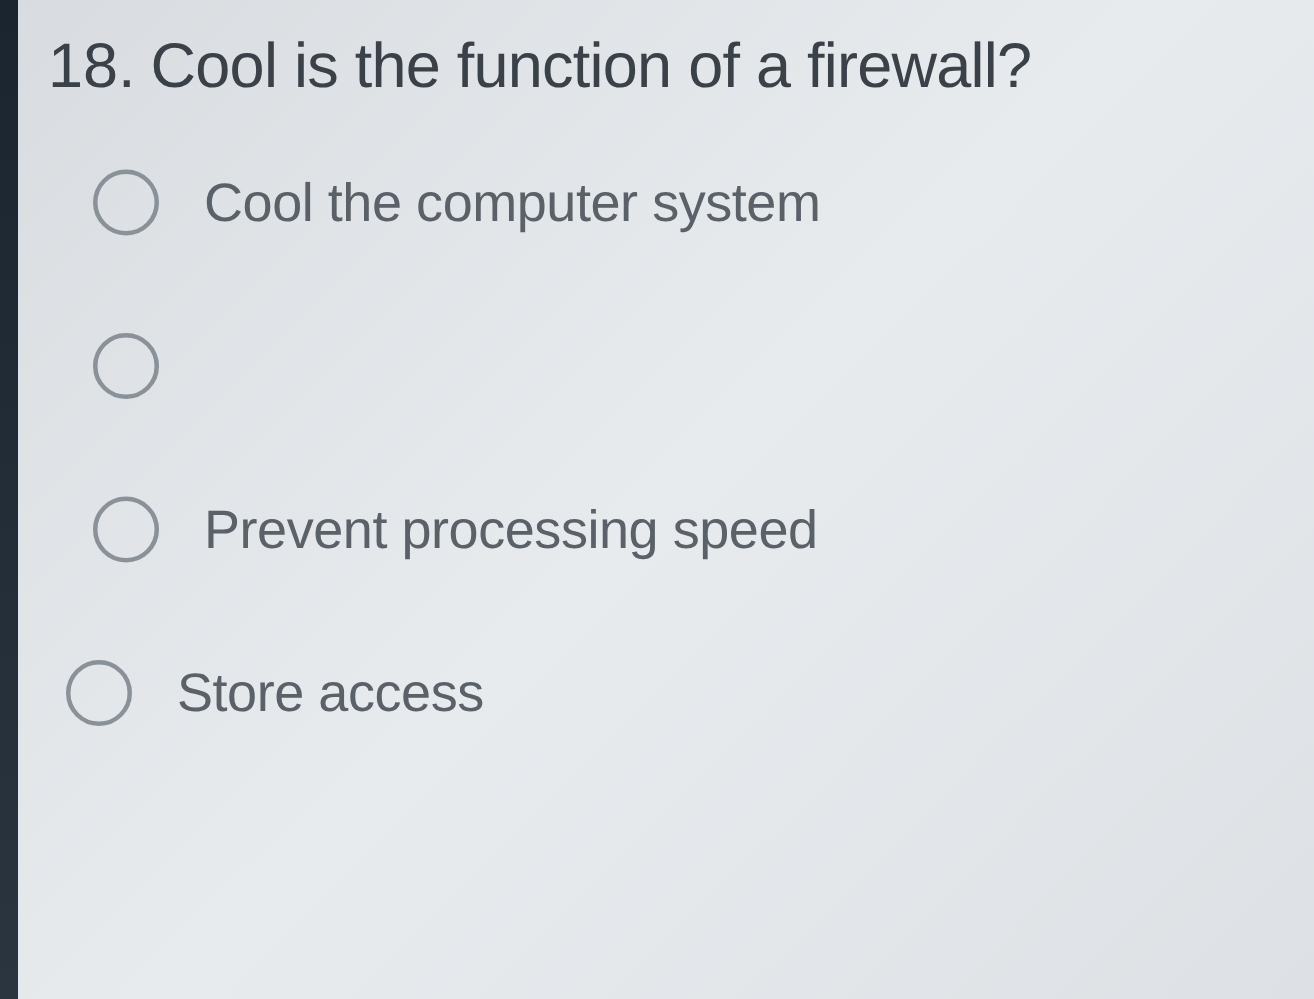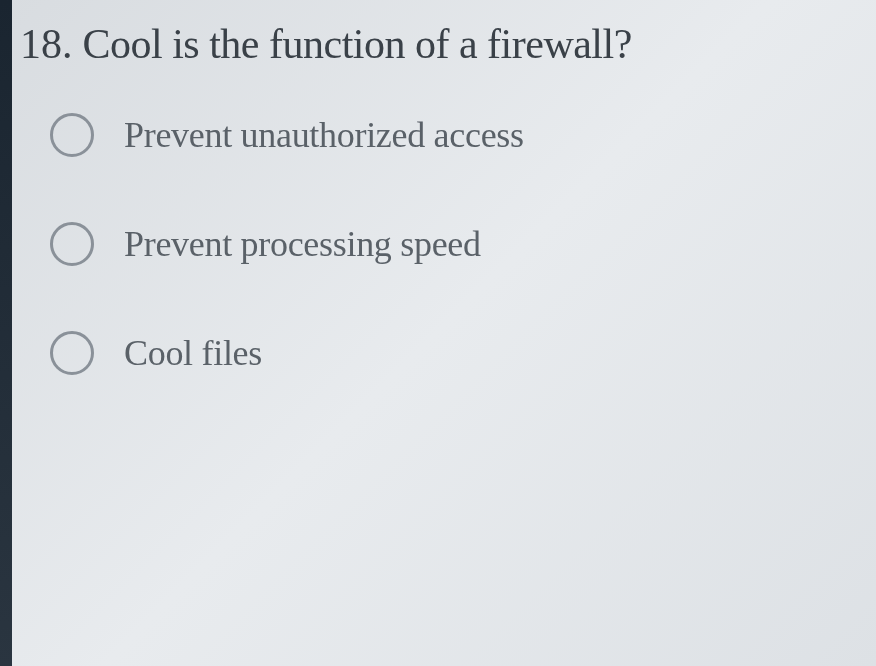--- a/index.html
+++ b/index.html
@@ -19,22 +19,21 @@
     body::before {
       content: '';
       position: absolute;
       left: 0;
       top: 0;
       width: 12px;
       height: 100%;
       background: linear-gradient(to bottom, #1a2530, #2a3540);
     }
     .question-container {
-      margin-left: 0;
-      font-family: Liberation Serif, serif;
+      margin-left: 12px;
     }
     .question-header {
       display: flex;
       align-items: baseline;
       margin-bottom: 45px;
       color: #3a4148;
     }
     .question-number {
       font-size: 42px;
       font-weight: 400;
@@ -82,24 +81,27 @@
 <body>
 
 <div class="question-container">
   <div class="question-header">
     <span class="question-number">18.</span>
     <span class="question-text">Cool is the function of a firewall?</span>
   </div>
   <div class="options-list">
     <div class="option-row">
       <div class="radio-circle"></div>
-      <span class="option-label">Prevent unauthorized access</span>
+      <span class="option-label">Cool the computer system</span>
+    </div>
+    <div class="option-row">
+      <div class="radio-circle"></div>
     </div>
     <div class="option-row">
       <div class="radio-circle"></div>
       <span class="option-label">Prevent processing speed</span>
     </div>
     <div class="option-row">
       <div class="radio-circle"></div>
-      <span class="option-label">Cool files</span>
+      <span class="option-label">Store access</span>
     </div>
   </div>
 </div>
 
 </body></html>

